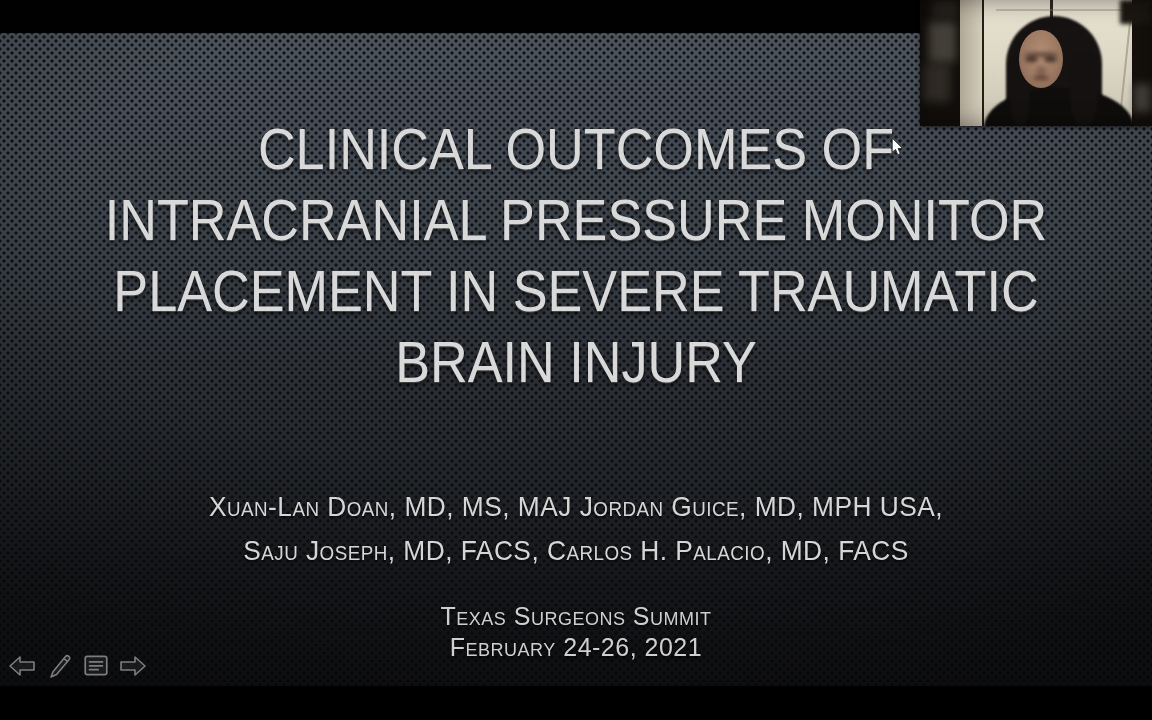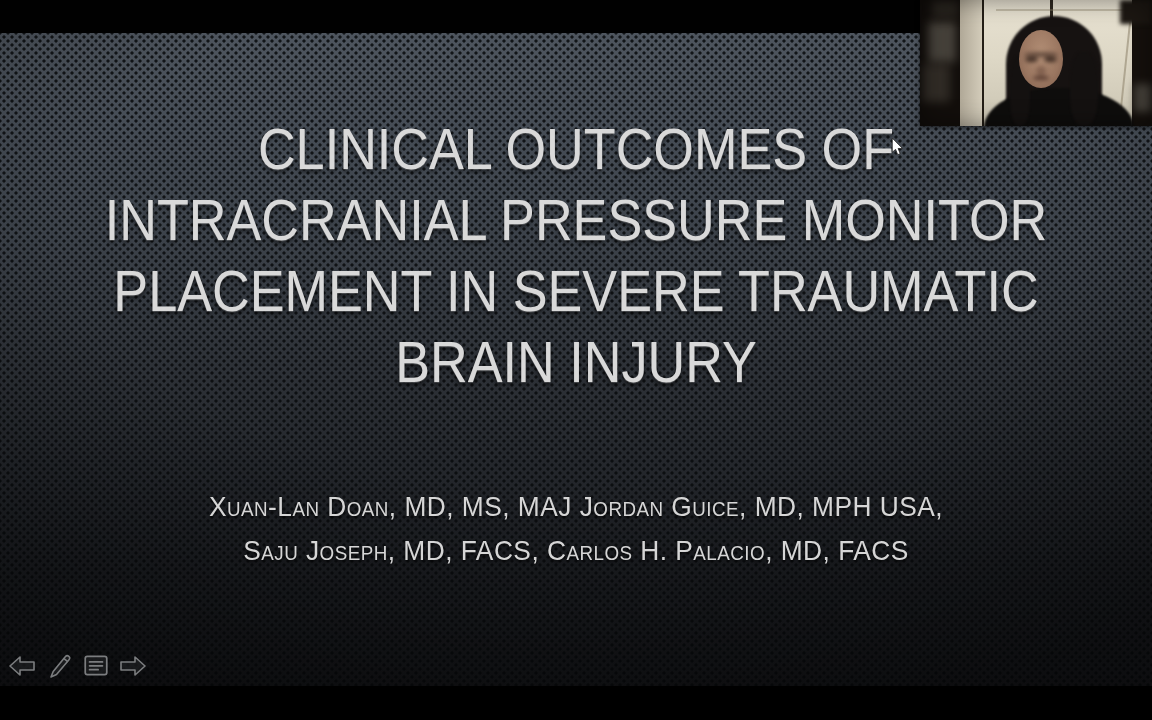--- a/index.html
+++ b/index.html
@@ -126,20 +126,24 @@
       <div>INTRACRANIAL PRESSURE MONITOR</div>
       <div>PLACEMENT IN SEVERE TRAUMATIC</div>
       <div>BRAIN INJURY</div>
     </div>
 
     <div class="slide-authors">
       <div>Xuan-Lan Doan, MD, MS, MAJ Jordan Guice, MD, MPH USA,</div>
       <div>Saju Joseph, MD, FACS, Carlos H. Palacio, MD, FACS</div>
     </div>
 
+    <div class="slide-footer">
+      <div>Texas Surgeons Summit</div>
+      <div>February 24-26, 2021</div>
+    </div>
   </div>
 
   <div class="controls">
     <button class="ctl-btn">
       <span>
         <svg viewBox="0 0 28 24">
             <path d="M12 3 V8 H26 V16 H12 V21 L2 12 Z"></path>
           </svg>
       </span>
     </button>

